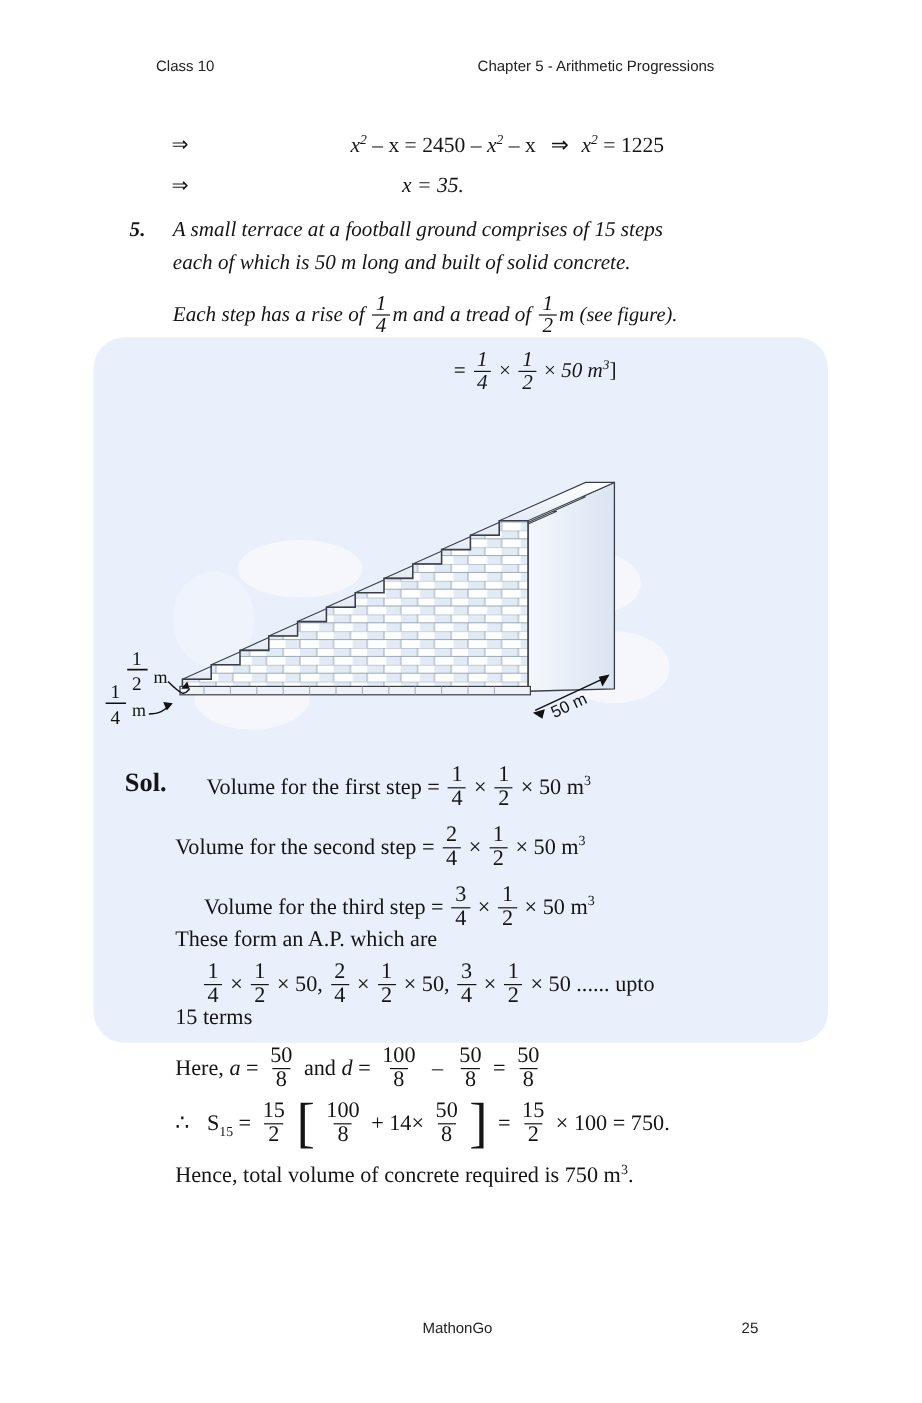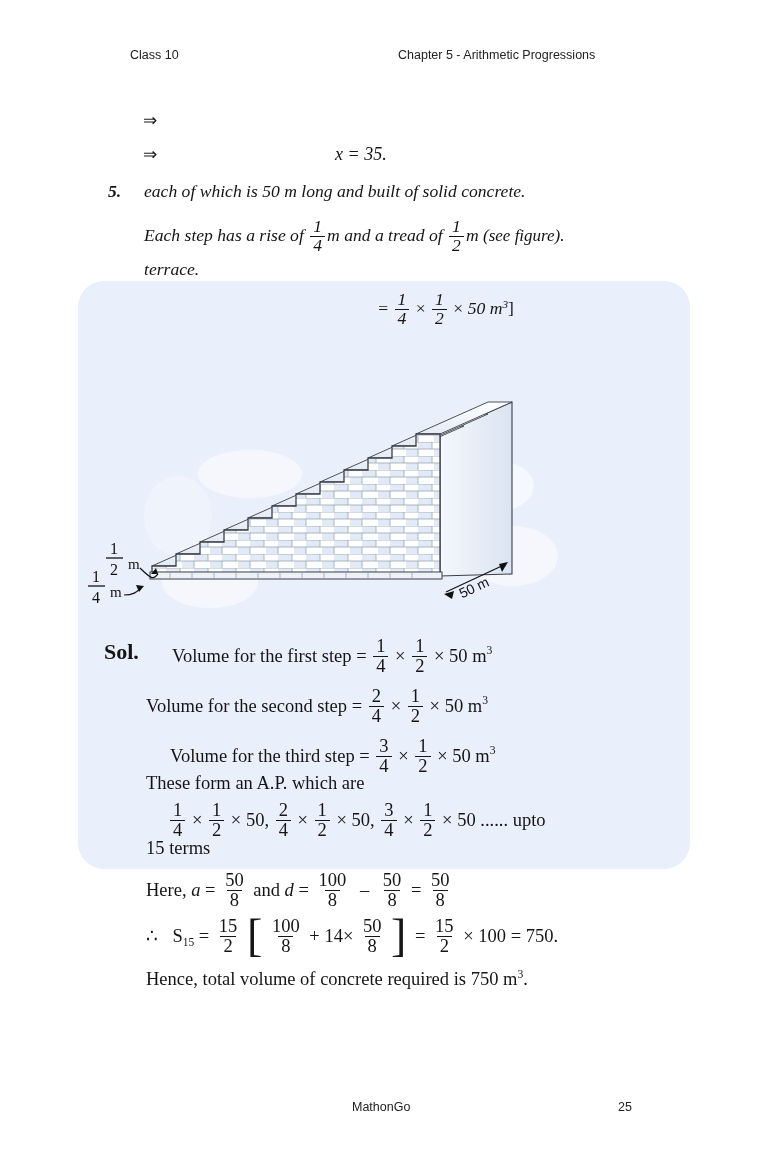--- a/index.html
+++ b/index.html
@@ -114,49 +114,58 @@
   <div class="header">
     <span class="cls">Class 10</span>
     <span class="chp">Chapter 5 - Arithmetic Progressions</span>
   </div>
 
   <div class="blue-panel"></div>
 
   <div class="eq-top" style="top:110px;">
     <div class="eq-row">
       <span class="arrow-col">⇒</span>
+      <span class="eq-body" style="left:292px;">
+        <span class="ital">x</span><span class="sup ital">2</span>
+        <span>– x = 2450 –</span>
+        <span class="ital">x</span><span class="sup ital">2</span>
+        <span>– x</span>
+        <span style="padding-left:8px;">⇒</span>
+        <span style="padding-left:6px;" class="ital">x</span><span class="sup ital">2</span>
+        <span>= 1225</span>
+      </span>
     </div>
   </div>
 
   <div class="eq-top" style="top:144px;">
     <div class="eq-row">
       <span class="arrow-col">⇒</span>
       <span class="eq-body ital" style="left:335px;">x = 35.</span>
     </div>
   </div>
 
   <div class="q-block">
     <div class="q-num">5.</div>
+    <div class="q-text">A small terrace at a football ground comprises of 15 steps</div>
     <div class="q-l2">each of which is 50 m long and built of solid concrete.</div>
 
     <div class="q-line-rise">
       <span>Each step has a rise of</span>
       <span class="frac it">
         <span class="num">1</span>
         <span class="den">4</span>
       </span><span>m</span>
       <span>and a tread of</span>
       <span class="frac it">
         <span class="num">1</span>
         <span class="den">2</span>
       </span><span>m</span>
       <span class="lbl-small">(see figure).</span>
     </div>
 
-    <div class="q-l2">terrace.</div>
 
 
     <div class="hint-eq">
       <span class="nrm">=</span>
       <span class="frac it">
         <span class="num">1</span>
         <span class="den">4</span>
       </span>
       <span class="nrm">×</span>
       <span class="frac it">

